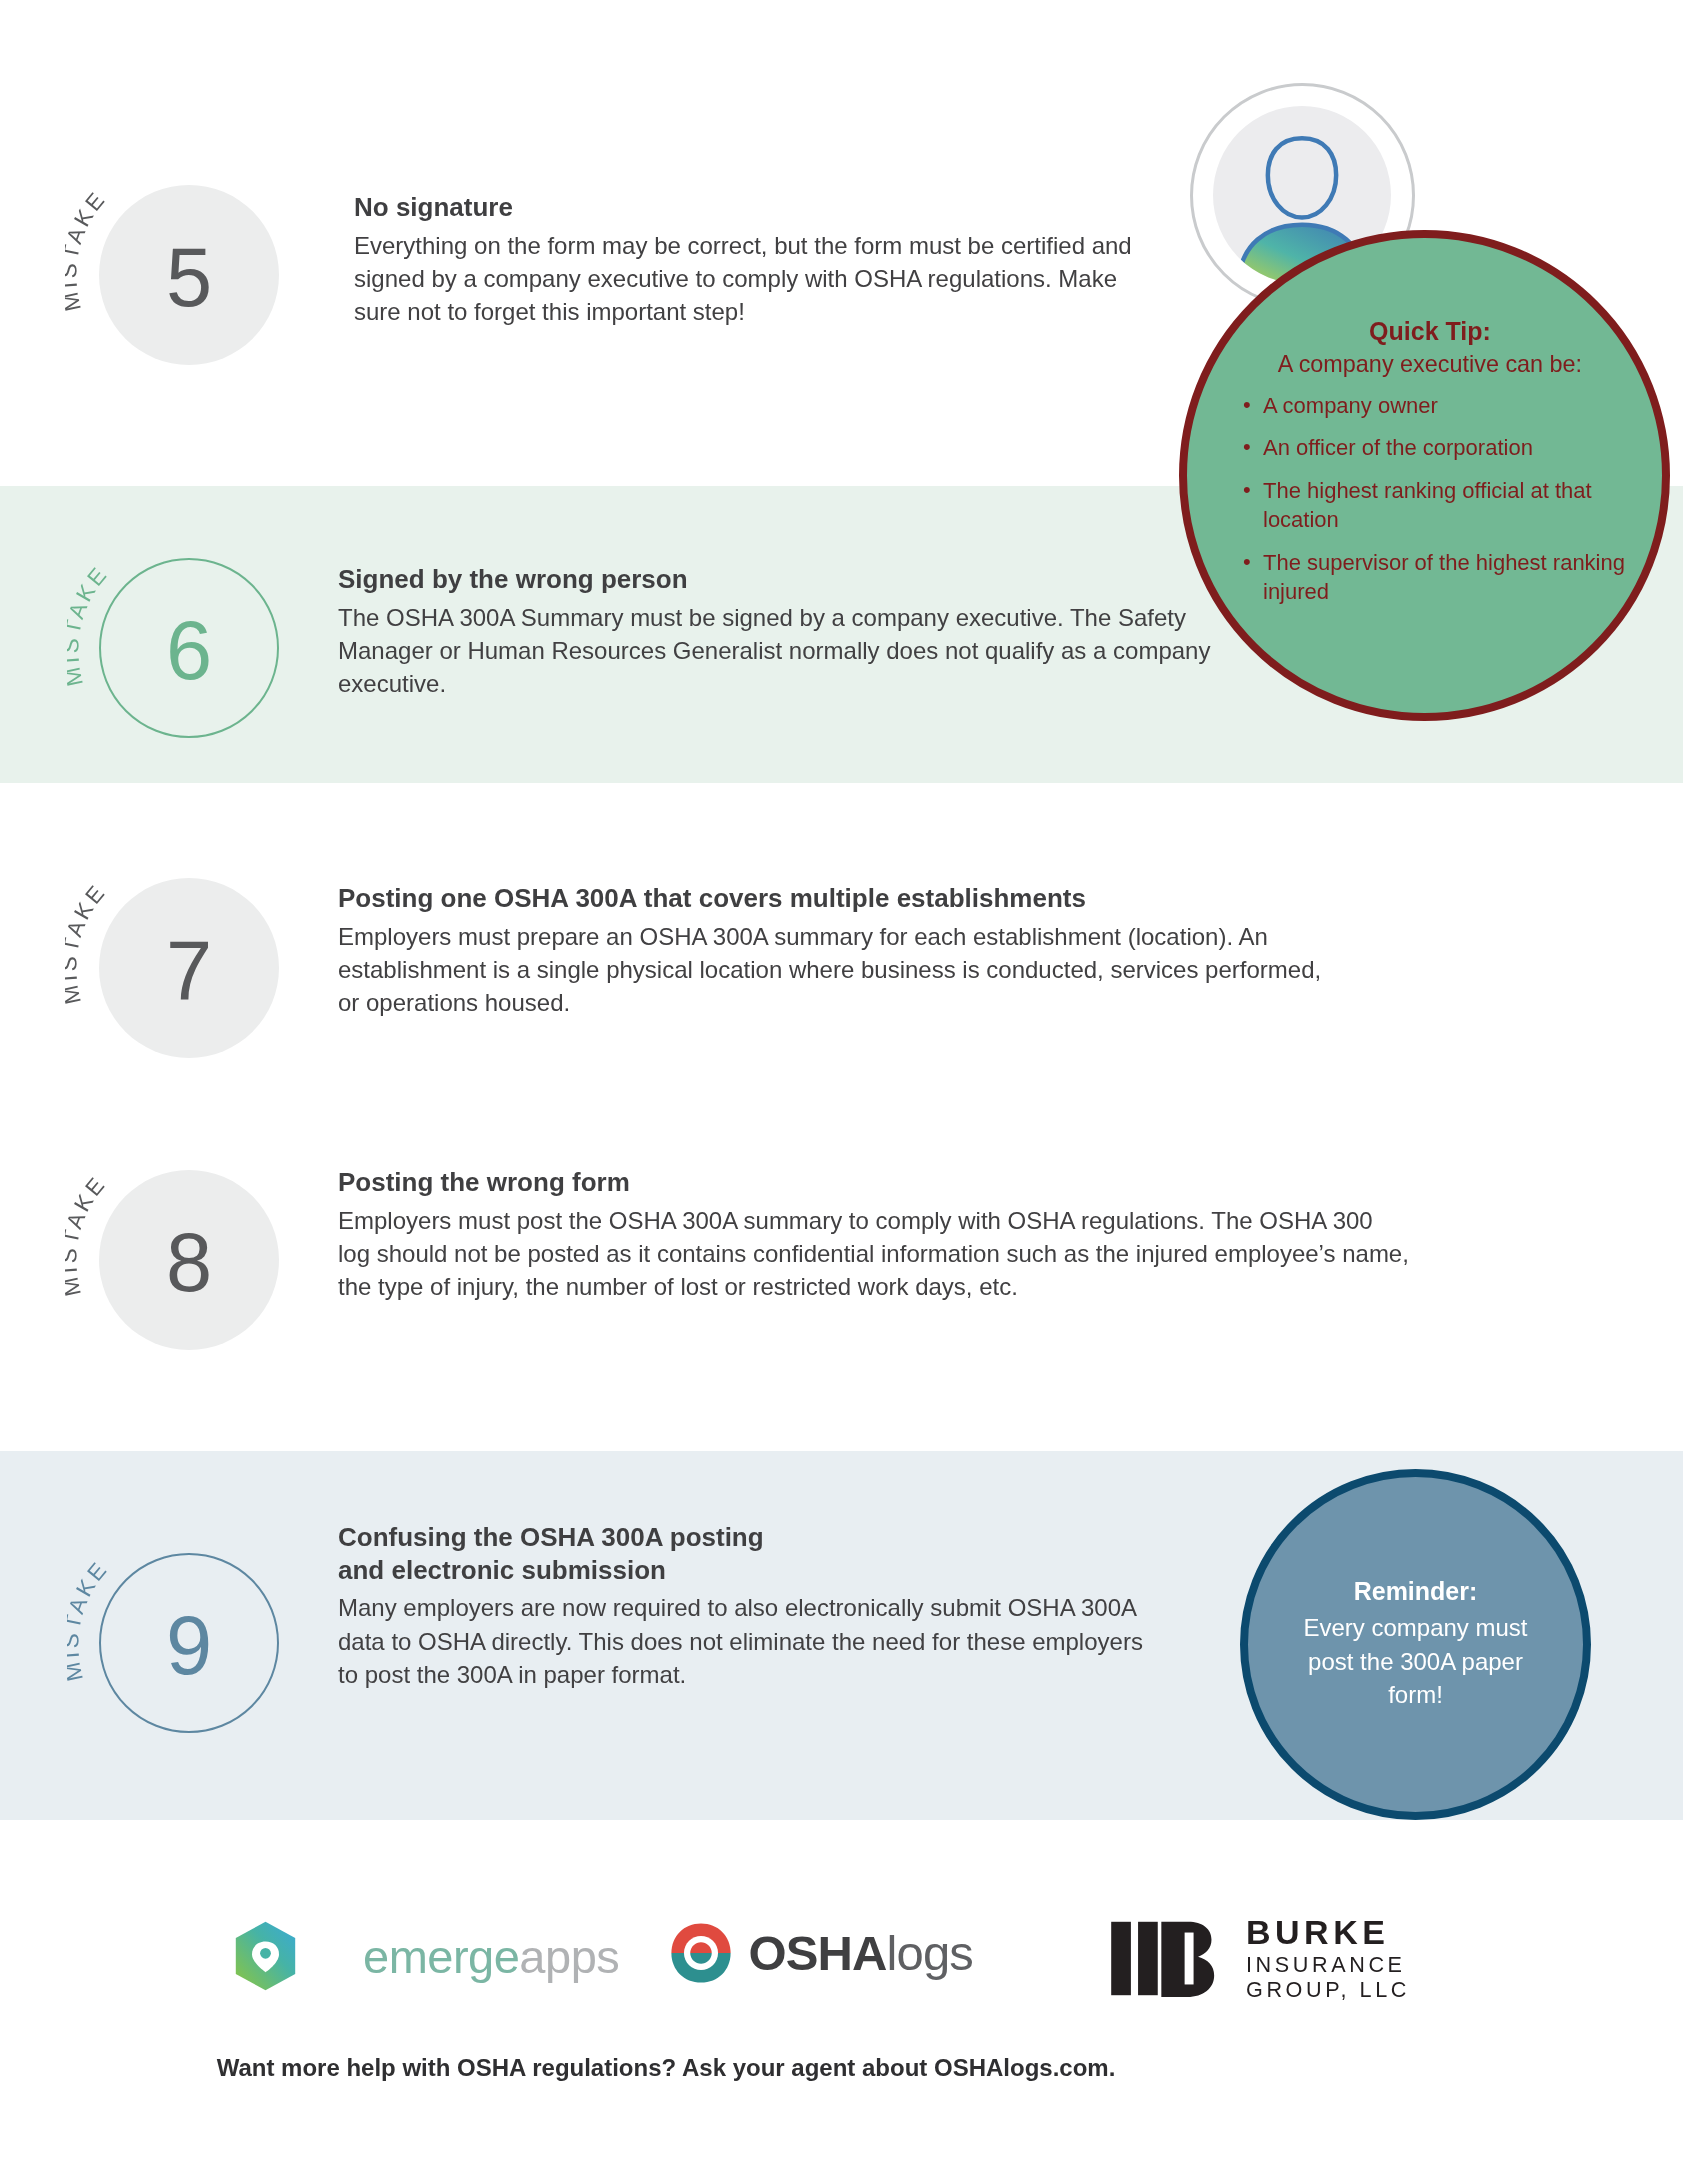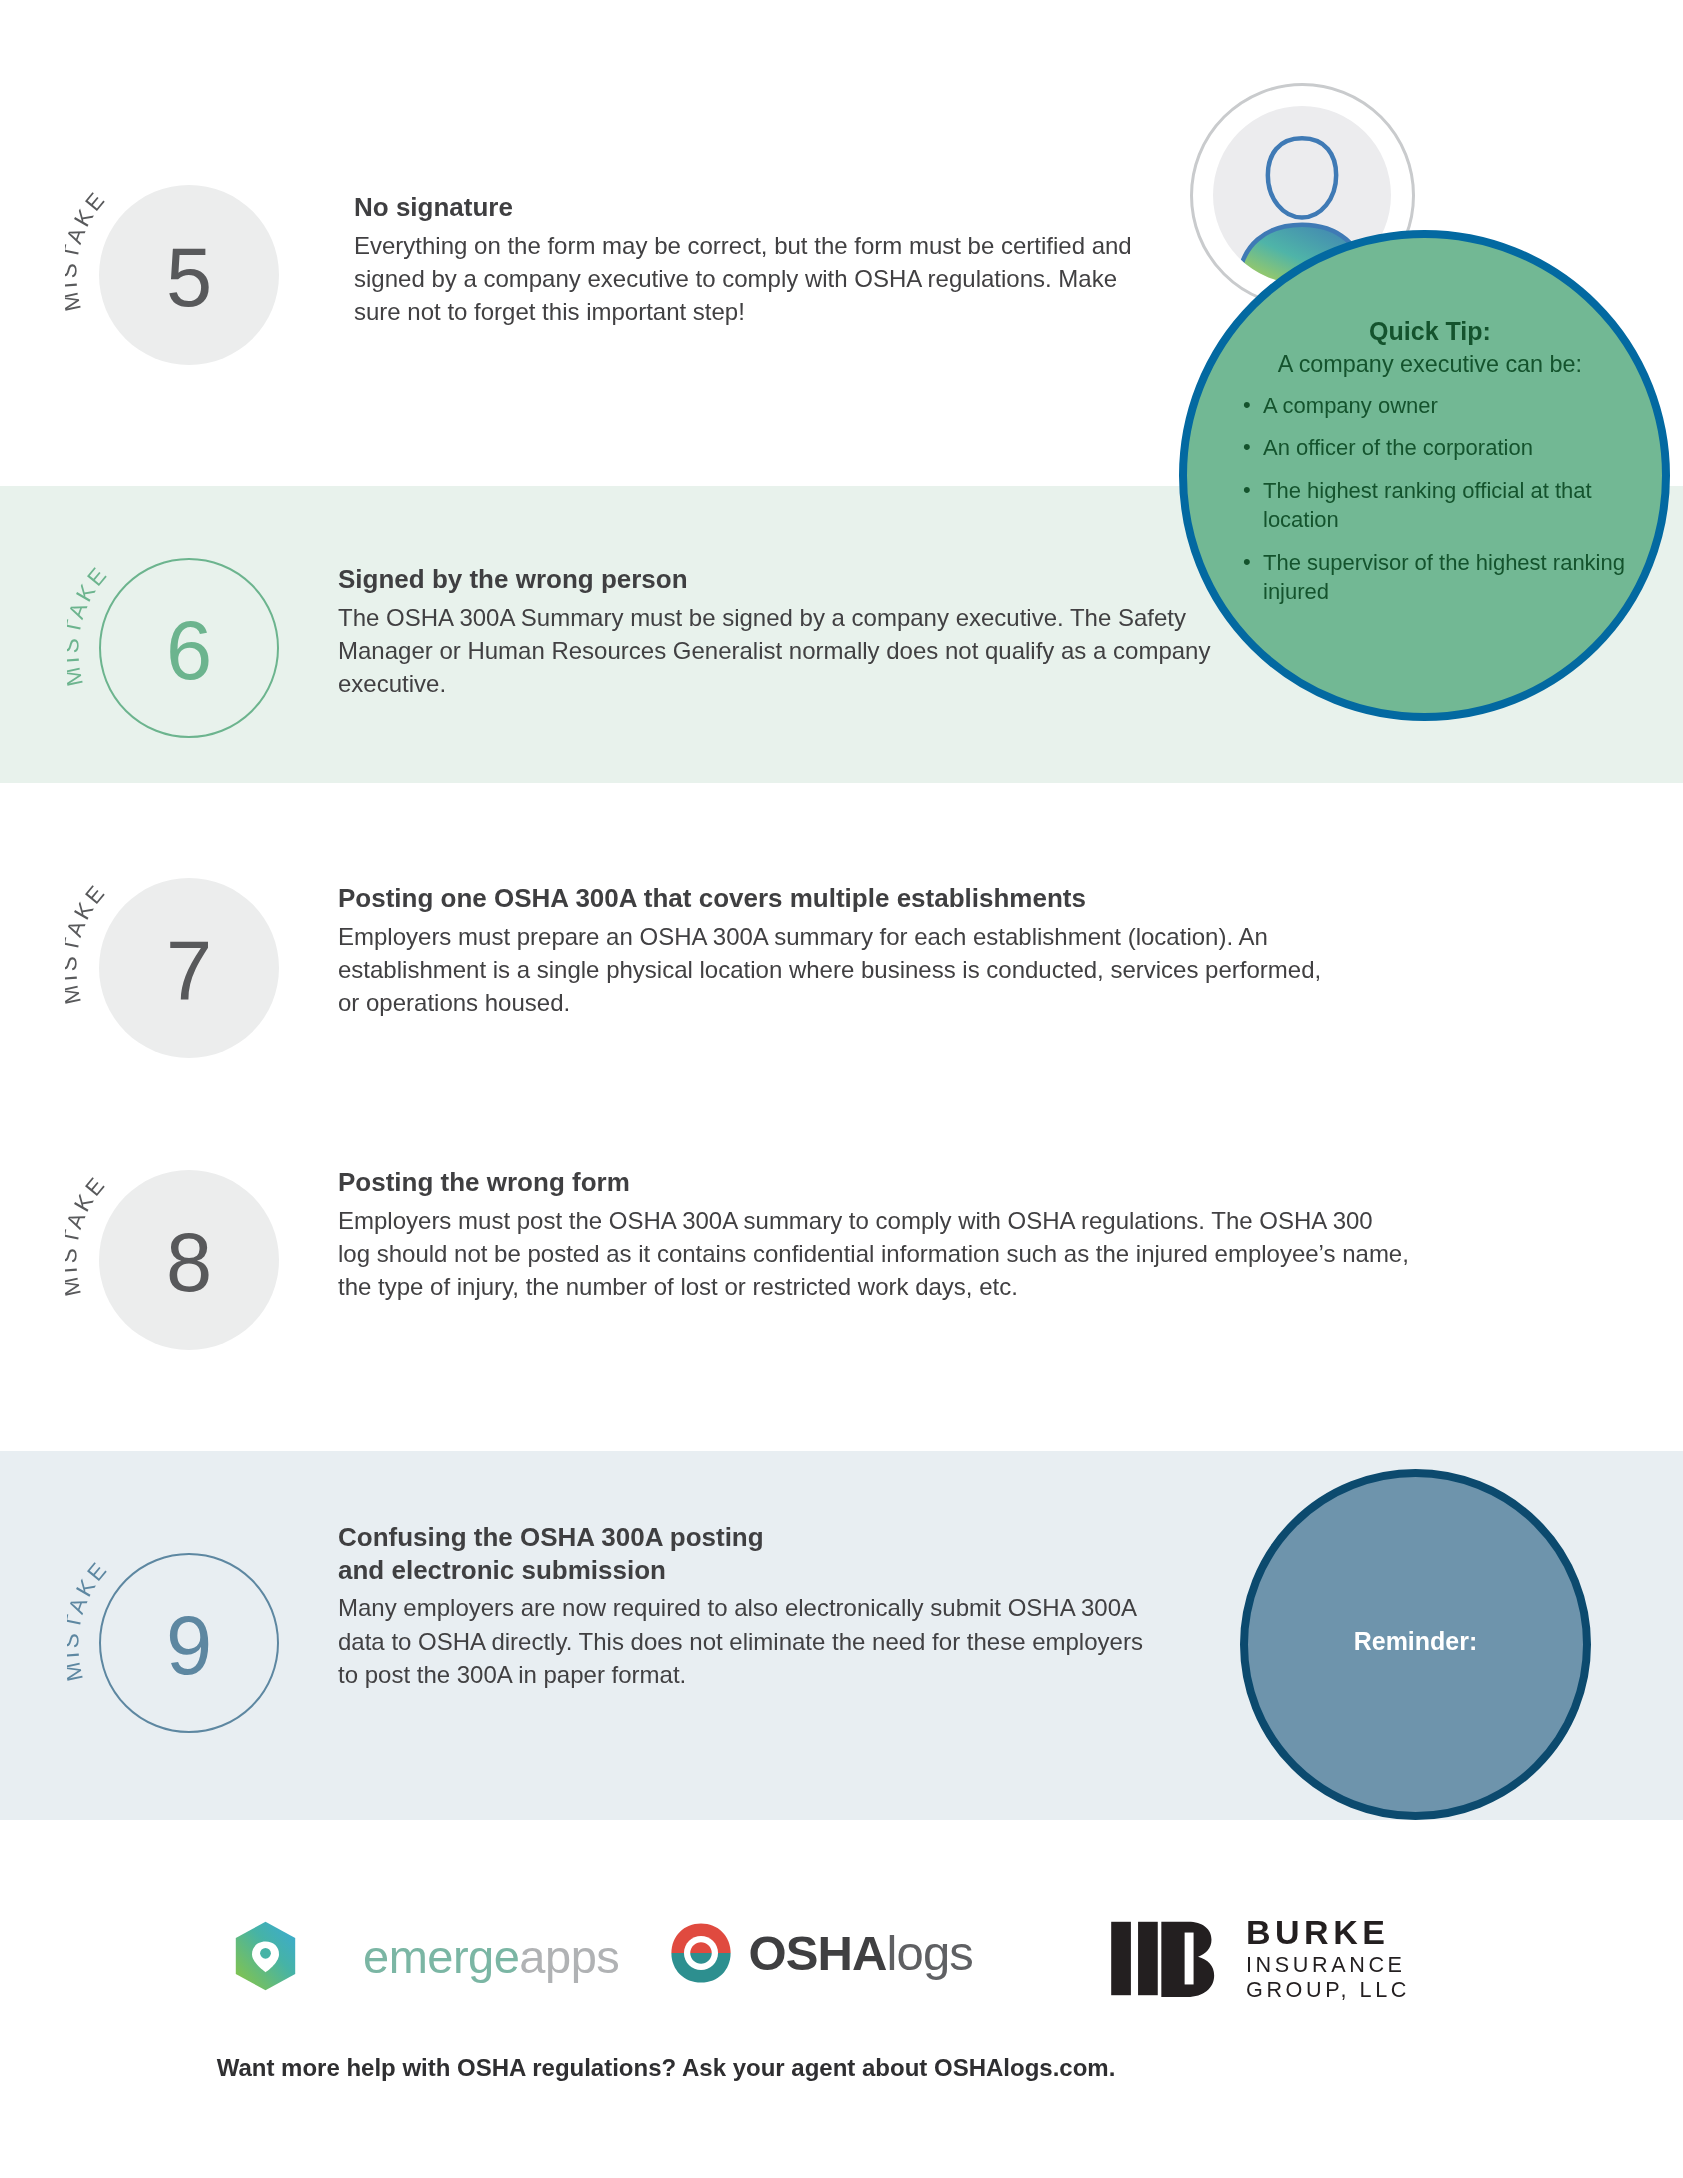--- a/index.html
+++ b/index.html
@@ -92,23 +92,23 @@
 
   
   .tip-circle {
     position: absolute;
     left: 1179px;
     top: 230px;
     width: 491px;
     height: 491px;
     border-radius: 50%;
     background: #72b894;
-    border: 8px solid #0369a1;
+    border: 8px solid #7f1d1d;
     box-sizing: border-box;
-    color: #14532d;
+    color: #7f1d1d;
   }
   .tip-inner {
     position: absolute;
     left: 47px;
     top: 79px;
     right: 36px;
   }
   .tip-title {
     text-align: center;
     font-size: 25px;
@@ -340,20 +340,21 @@
   <div class="mtext" style="left:338px;top:1521px;width:810px;">
     <p class="mtitle" style="margin-bottom:0;">Confusing the OSHA 300A posting</p>
     <p class="mtitle">and electronic submission</p>
     <p class="mbody">Many employers are now required to also electronically submit OSHA 300A data to OSHA directly.  This does not eliminate the need for these employers to post the 300A in paper format.</p>
   </div>
 </div>
 
 <div class="reminder-circle">
   <div class="reminder-inner">
     <div class="reminder-title">Reminder:</div>
+    <div class="reminder-body">Every company must post the 300A paper form!</div>
   </div>
 </div>
 
 <div class="footer-logos">
 
   <div class="logo logo-emerge">
     <svg class="emerge-mark" viewBox="0 0 74 80">
       <defs>
         <linearGradient id="emGrad" x1="0" y1="1" x2="1" y2="0">
           <stop offset="0%" stop-color="#8cc63f"></stop>

